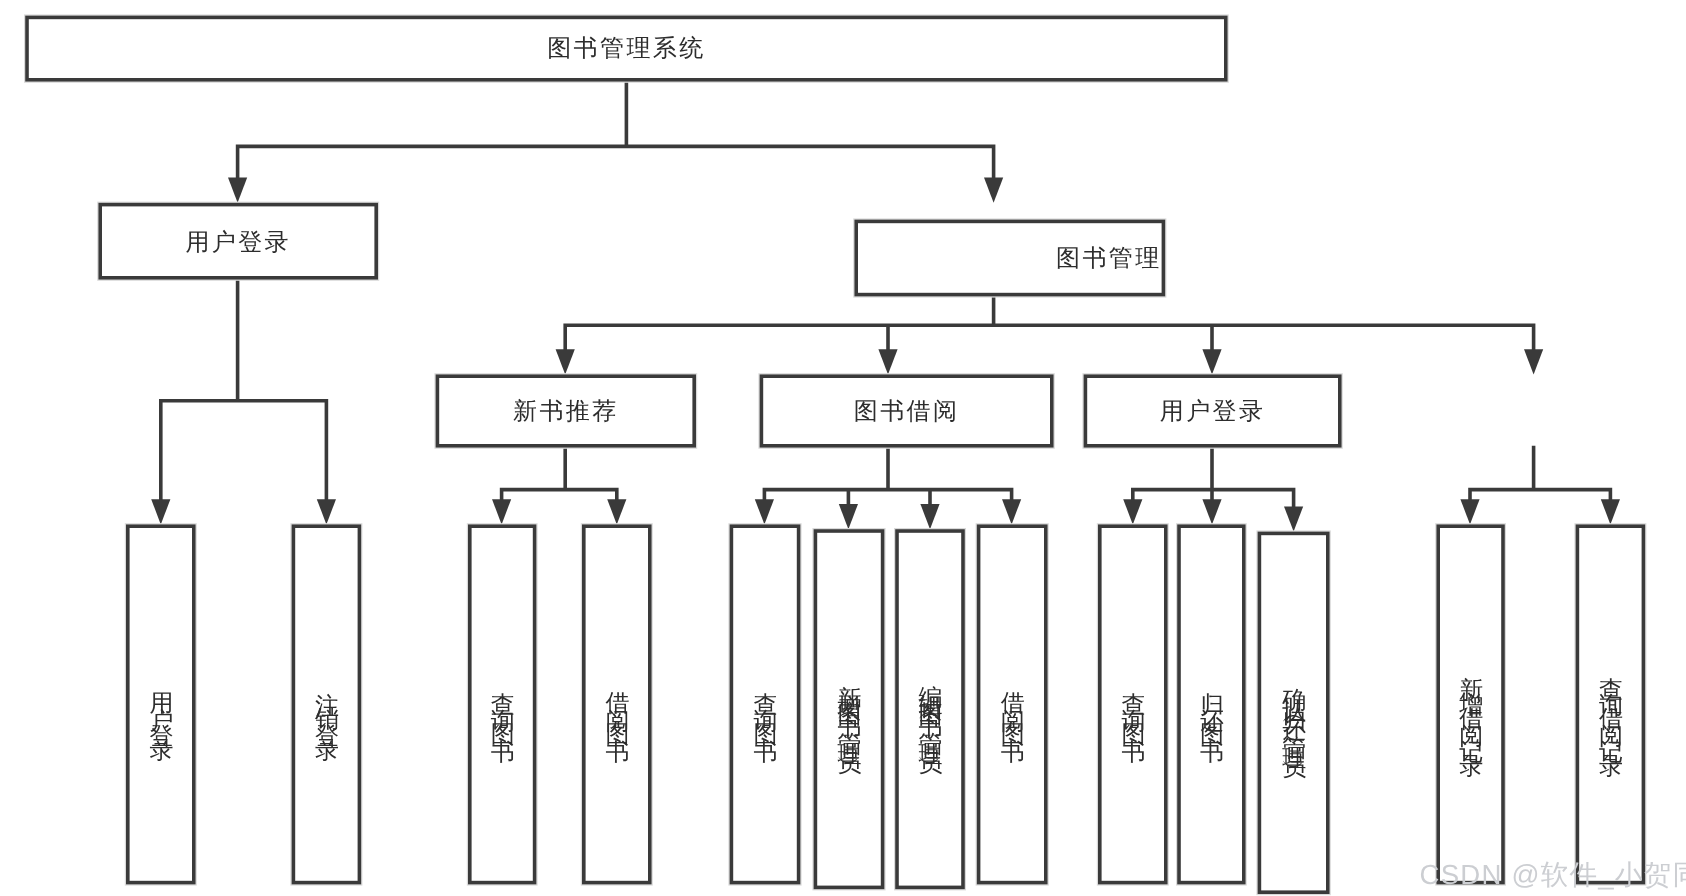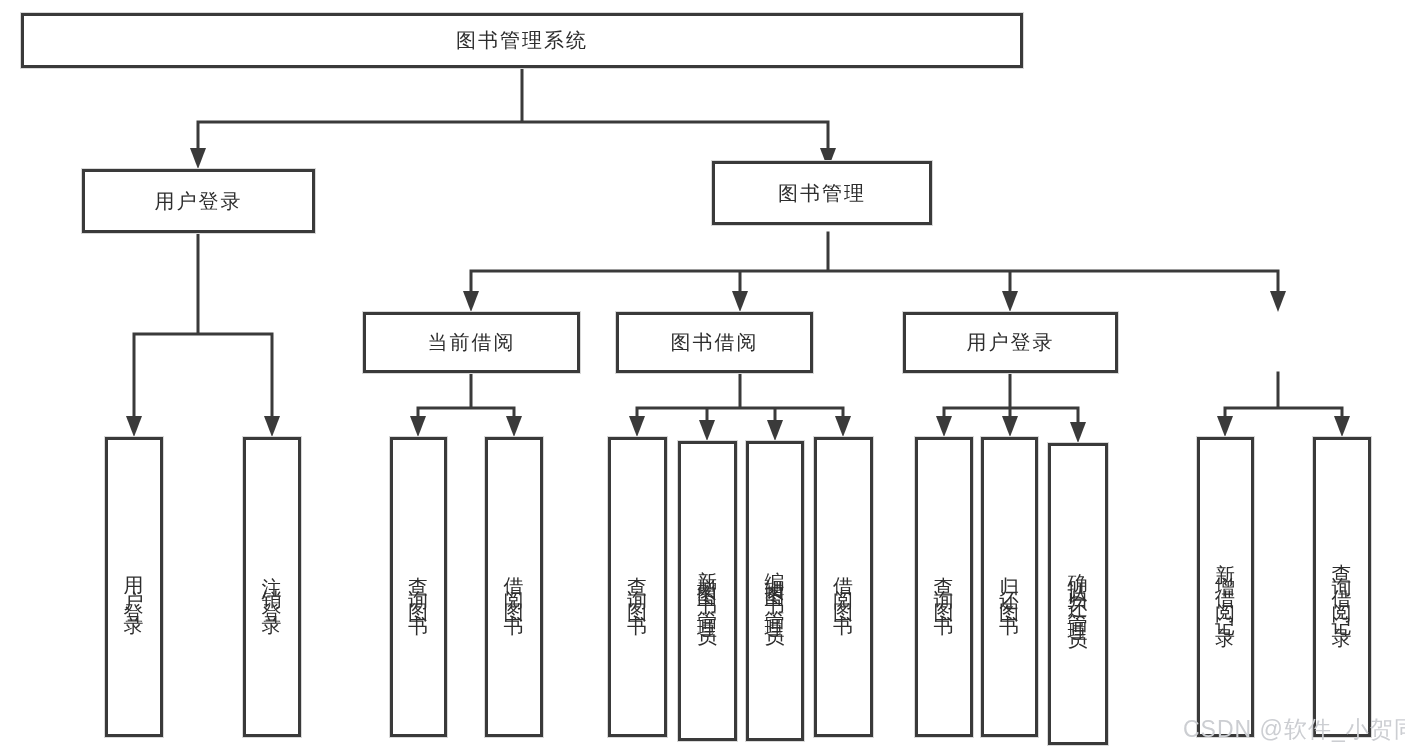--- a/index.html
+++ b/index.html
@@ -27,23 +27,23 @@
     writing-mode:vertical-rl;
     letter-spacing:13px;
     font-size:20px;
     line-height:1;
     white-space:nowrap;
   }
   .vnode .vtext.tight{letter-spacing:8px;}
   
   #root-box   {left:21px;  top:13px;  width:1002px; height:55px;}
   #n-user     {left:82px;  top:169px; width:233px;  height:64px;}
-  #n-mgmt     {left:712px; top:161px; width:220px;  height:64px;}
+  #n-mgmt     {left:712px; top:183px; width:259px;  height:64px;justify-content:flex-end;}
   #n-newbook  {left:363px; top:312px; width:217px;  height:61px;}
-  #n-borrow   {left:616px; top:312px; width:197px;  height:61px;}
+  #n-borrow   {left:633px; top:312px; width:245px;  height:61px;}
   #n-current  {left:903px; top:312px; width:215px;  height:61px;}
   #n-record   {left:1171px;top:312px; width:215px;  height:61px;}
   .leaf{top:437px;height:300px;}
   #l-a1{left:105px; width:58px;}
   #l-a2{left:243px; width:58px;}
   #l-b1{left:390px; width:57px;}
   #l-b2{left:485px; width:58px;}
   #l-c1{left:608px; width:59px;}
   #l-c2{left:678px; width:59px; top:441px;}
   #l-c3{left:746px; width:58px; top:441px;}
@@ -106,21 +106,21 @@
   </div>
 
   <div class="node" id="n-user">
     <span>用户登录</span>
   </div>
   <div class="node" id="n-mgmt">
     <span>图书管理</span>
   </div>
 
   <div class="node" id="n-newbook">
-    <span>当前借阅</span>
+    <span>新书推荐</span>
   </div>
   <div class="node" id="n-borrow">
     <span>图书借阅</span>
   </div>
   <div class="node" id="n-current">
     <span>用户登录</span>
   </div>
 
   <div class="node vnode leaf" id="l-a1">
     <span class="vtext">用户登录</span>

